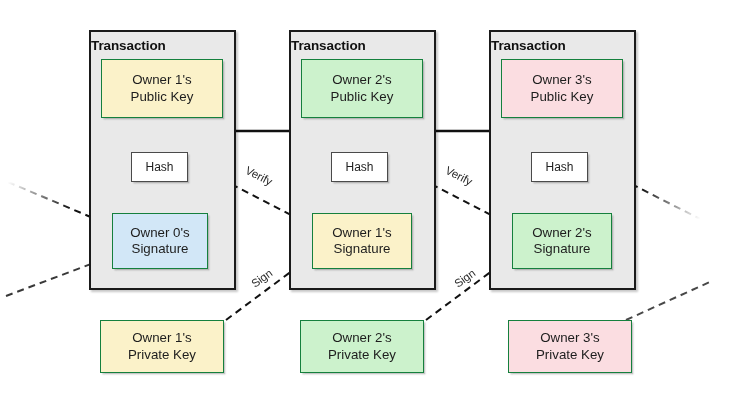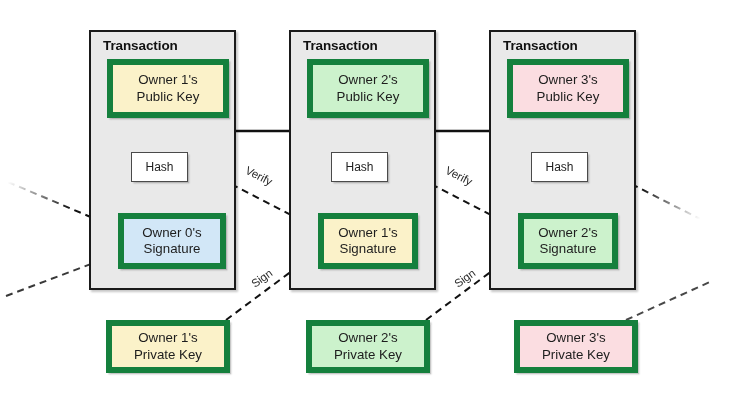--- a/index.html
+++ b/index.html
@@ -7,29 +7,28 @@
        font-family:"Liberation Sans","DejaVu Sans",sans-serif;}
   #stage{position:relative;width:739px;height:411px;background:#fff;}
   #svg-layer{position:absolute;left:0;top:0;width:739px;height:411px;}
 
   
   .tx-panel{
     position:absolute;background:#e9e9e9;border:2.5px solid #1a1a1a;
     box-sizing:border-box;box-shadow:2px 2px 2px rgba(0,0,0,0.22);
   }
   .tx-title{
-    position:absolute;left:12px;top:6px;font-size:13.5px;font-weight:bold;
+    position:absolute;left:0;top:6px;font-size:13.5px;font-weight:bold;
     color:#111;letter-spacing:-0.1px;white-space:nowrap;text-align:right;
   }
   .node{
-    position:absolute;box-sizing:border-box;border:6px solid #15803d;
+    position:absolute;box-sizing:border-box;border:1px solid #15803d;
     display:flex;flex-direction:column;align-items:center;justify-content:center;
     font-size:13.3px;color:#1d1d1d;line-height:1.22;text-align:center;
     box-shadow:1.5px 1.5px 1.6px rgba(0,0,0,0.22);
-    margin-left:6px;
   }
   .node span{display:block;white-space:nowrap;}
   .hash-node{
     position:absolute;box-sizing:border-box;background:#ffffff;
     border:1px solid #4a4a4a;display:flex;align-items:center;justify-content:center;
     font-size:12px;color:#1d1d1d;box-shadow:1.5px 1.5px 1.6px rgba(0,0,0,0.22);
   }
   .edge-label{
     position:absolute;font-size:11.4px;color:#2a2a2a;white-space:nowrap;
     transform-origin:left top;
@@ -124,21 +123,21 @@
   <div class="tx-panel" style="left:89px;top:30px;width:147px;height:260px;">
     <div class="tx-title">Transaction</div>
   </div>
   <div class="node" style="left:101px;top:59px;width:122px;height:59px;background:#fbf2c9;">
     <span>Owner 1's</span>
     <span>Public Key</span>
   </div>
   <div class="hash-node" style="left:131px;top:152px;width:57px;height:30px;">
     <span>Hash</span>
   </div>
-  <div class="node" style="left:112px;top:213px;width:108px;height:56px;background:#d2e7f7;">
+  <div class="node" style="left:112px;top:213px;width:96px;height:56px;background:#d2e7f7;">
     <span>Owner 0's</span>
     <span>Signature</span>
   </div>
 
   <div class="tx-panel" style="left:289px;top:30px;width:147px;height:260px;">
     <div class="tx-title">Transaction</div>
   </div>
   <div class="node" style="left:301px;top:59px;width:122px;height:59px;background:#ccf2cc;">
     <span>Owner 2's</span>
     <span>Public Key</span>

